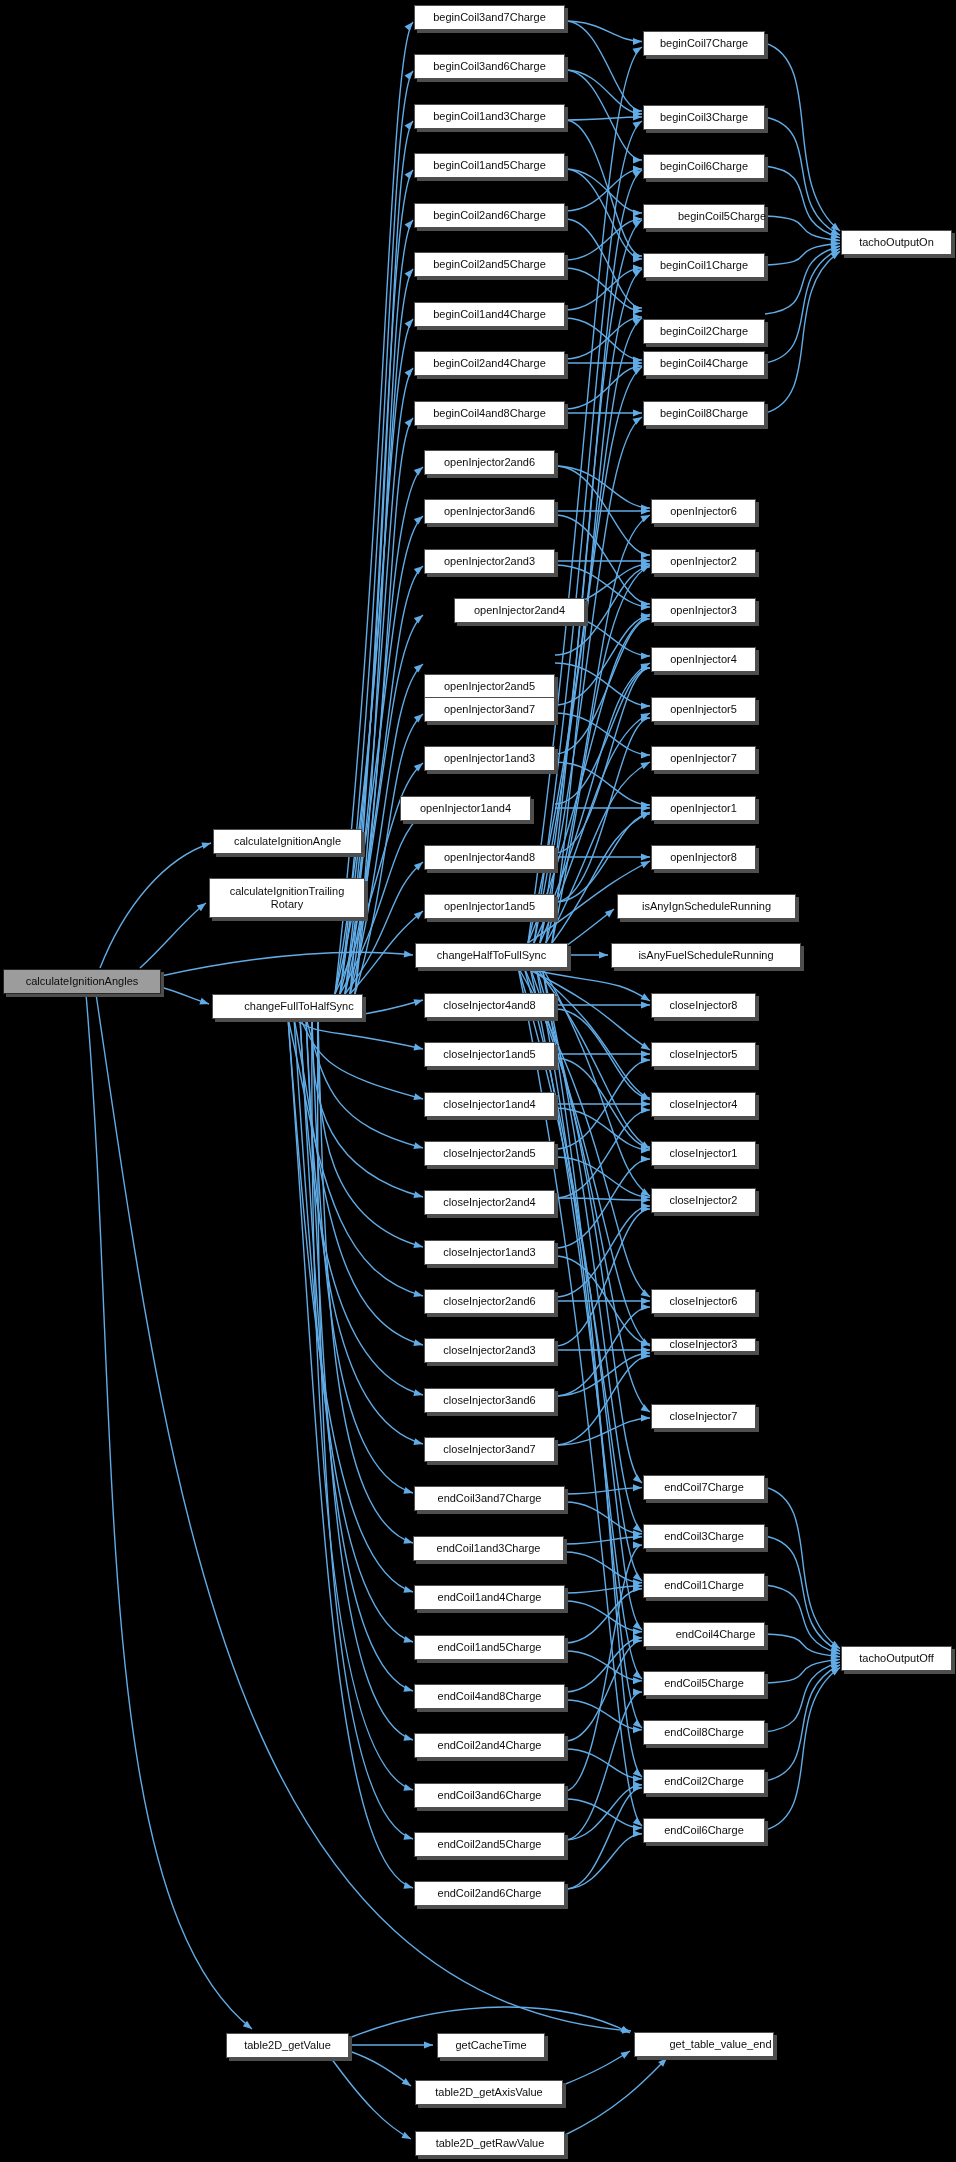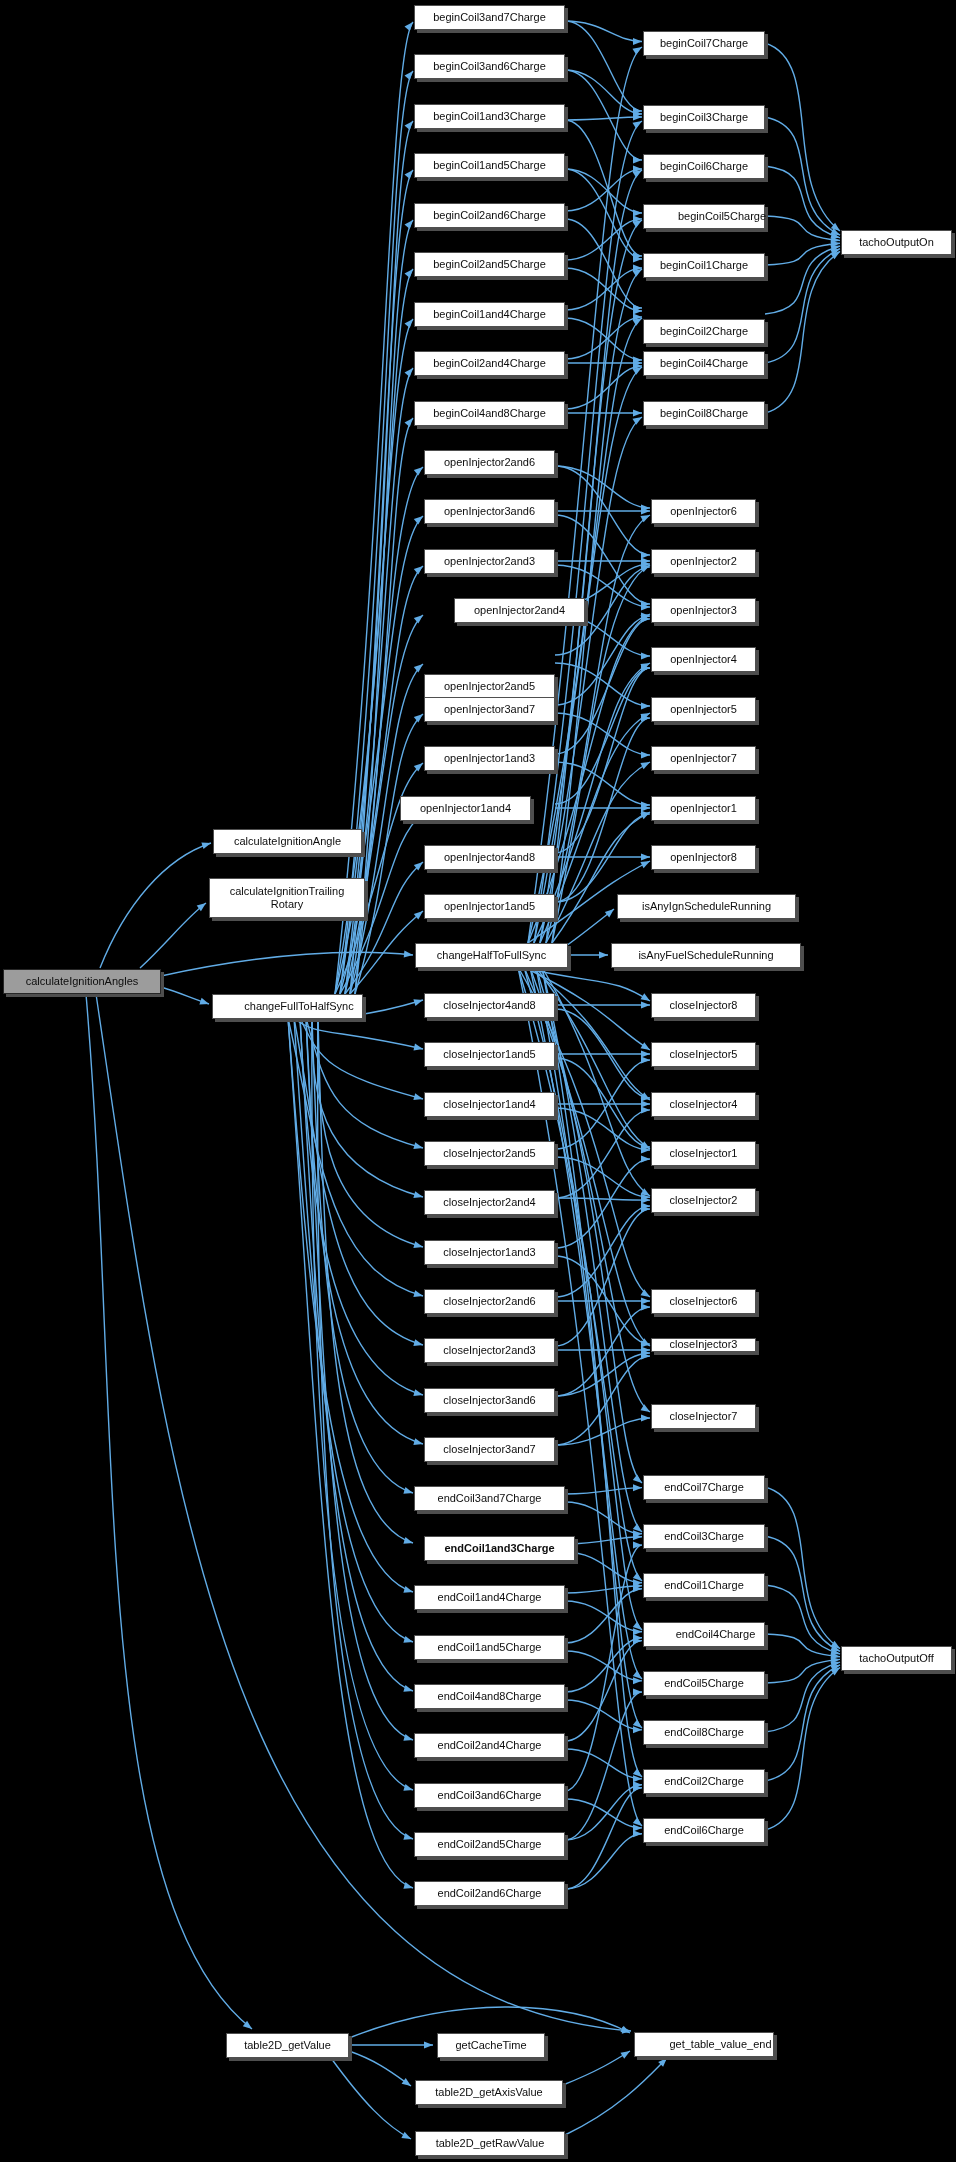--- a/index.html
+++ b/index.html
@@ -401,21 +401,21 @@
       <div class="node" style="left: 424px; top: 1041.5px; width: 131px; height: 25px;">closeInjector1and5</div>
       <div class="node" style="left: 424px; top: 1091.5px; width: 131px; height: 25px;">closeInjector1and4</div>
       <div class="node" style="left: 424px; top: 1140.5px; width: 131px; height: 25px;">closeInjector2and5</div>
       <div class="node" style="left: 424px; top: 1189.5px; width: 131px; height: 25px;">closeInjector2and4</div>
       <div class="node" style="left: 424px; top: 1239.5px; width: 131px; height: 25px;">closeInjector1and3</div>
       <div class="node" style="left: 424px; top: 1288.5px; width: 131px; height: 25px;">closeInjector2and6</div>
       <div class="node" style="left: 424px; top: 1337.5px; width: 131px; height: 25px;">closeInjector2and3</div>
       <div class="node" style="left: 424px; top: 1387.5px; width: 131px; height: 25px;">closeInjector3and6</div>
       <div class="node" style="left: 424px; top: 1436.5px; width: 131px; height: 25px;">closeInjector3and7</div>
       <div class="node" style="left: 414px; top: 1485.5px; width: 151px; height: 25px;">endCoil3and7Charge</div>
-      <div class="node" style="left: 424px; top: 1535.5px; width: 151px; height: 25px; font-weight: bold;">endCoil1and3Charge</div>
+      <div class="node" style="left: 413px; top: 1535.5px; width: 151px; height: 25px;">endCoil1and3Charge</div>
       <div class="node" style="left: 414px; top: 1584.5px; width: 151px; height: 25px;">endCoil1and4Charge</div>
       <div class="node" style="left: 414px; top: 1634.5px; width: 151px; height: 25px;">endCoil1and5Charge</div>
       <div class="node" style="left: 414px; top: 1683.5px; width: 151px; height: 25px;">endCoil4and8Charge</div>
       <div class="node" style="left: 414px; top: 1732.5px; width: 151px; height: 25px;">endCoil2and4Charge</div>
       <div class="node" style="left: 414px; top: 1782.5px; width: 151px; height: 25px;">endCoil3and6Charge</div>
       <div class="node" style="left: 414px; top: 1831.5px; width: 151px; height: 25px;">endCoil2and5Charge</div>
       <div class="node" style="left: 414px; top: 1880.5px; width: 151px; height: 25px;">endCoil2and6Charge</div>
       <div class="node" style="left: 643px; top: 30.5px; width: 122px; height: 25px;">beginCoil7Charge</div>
       <div class="node" style="left: 643px; top: 104.5px; width: 122px; height: 25px;">beginCoil3Charge</div>
       <div class="node" style="left: 643px; top: 153.5px; width: 122px; height: 25px;">beginCoil6Charge</div>

